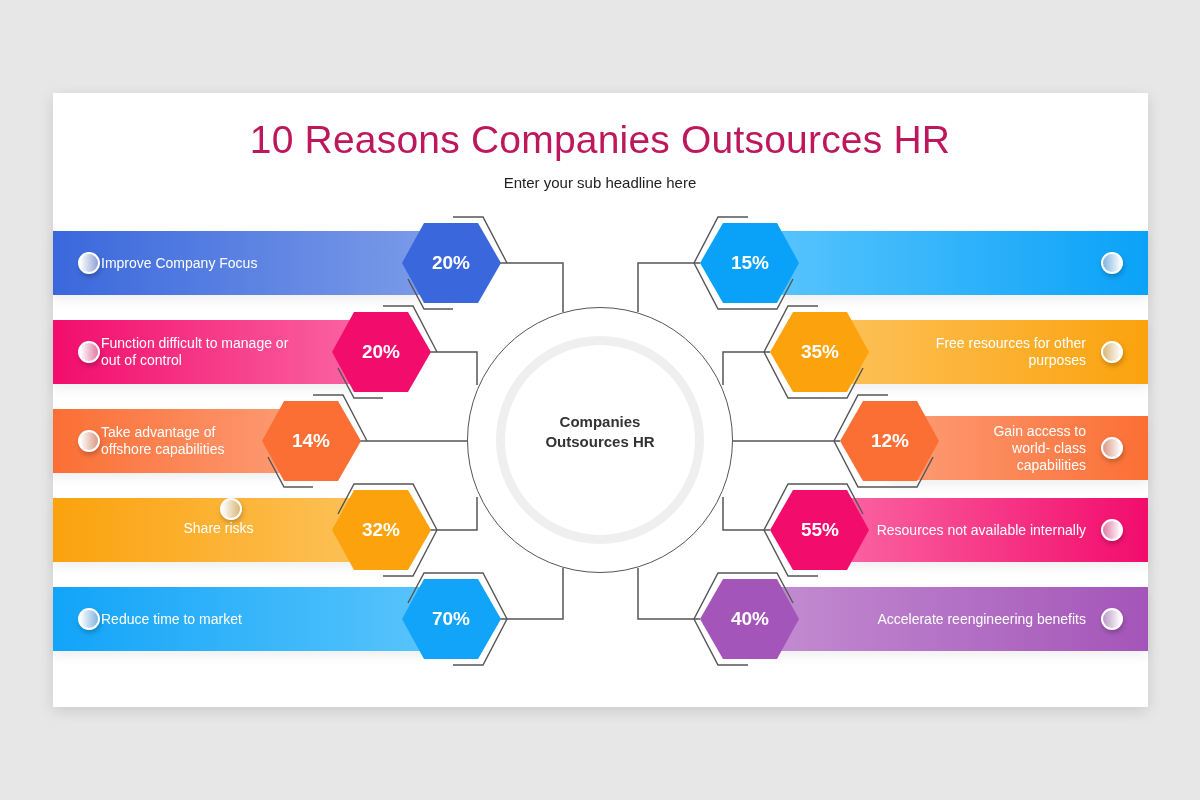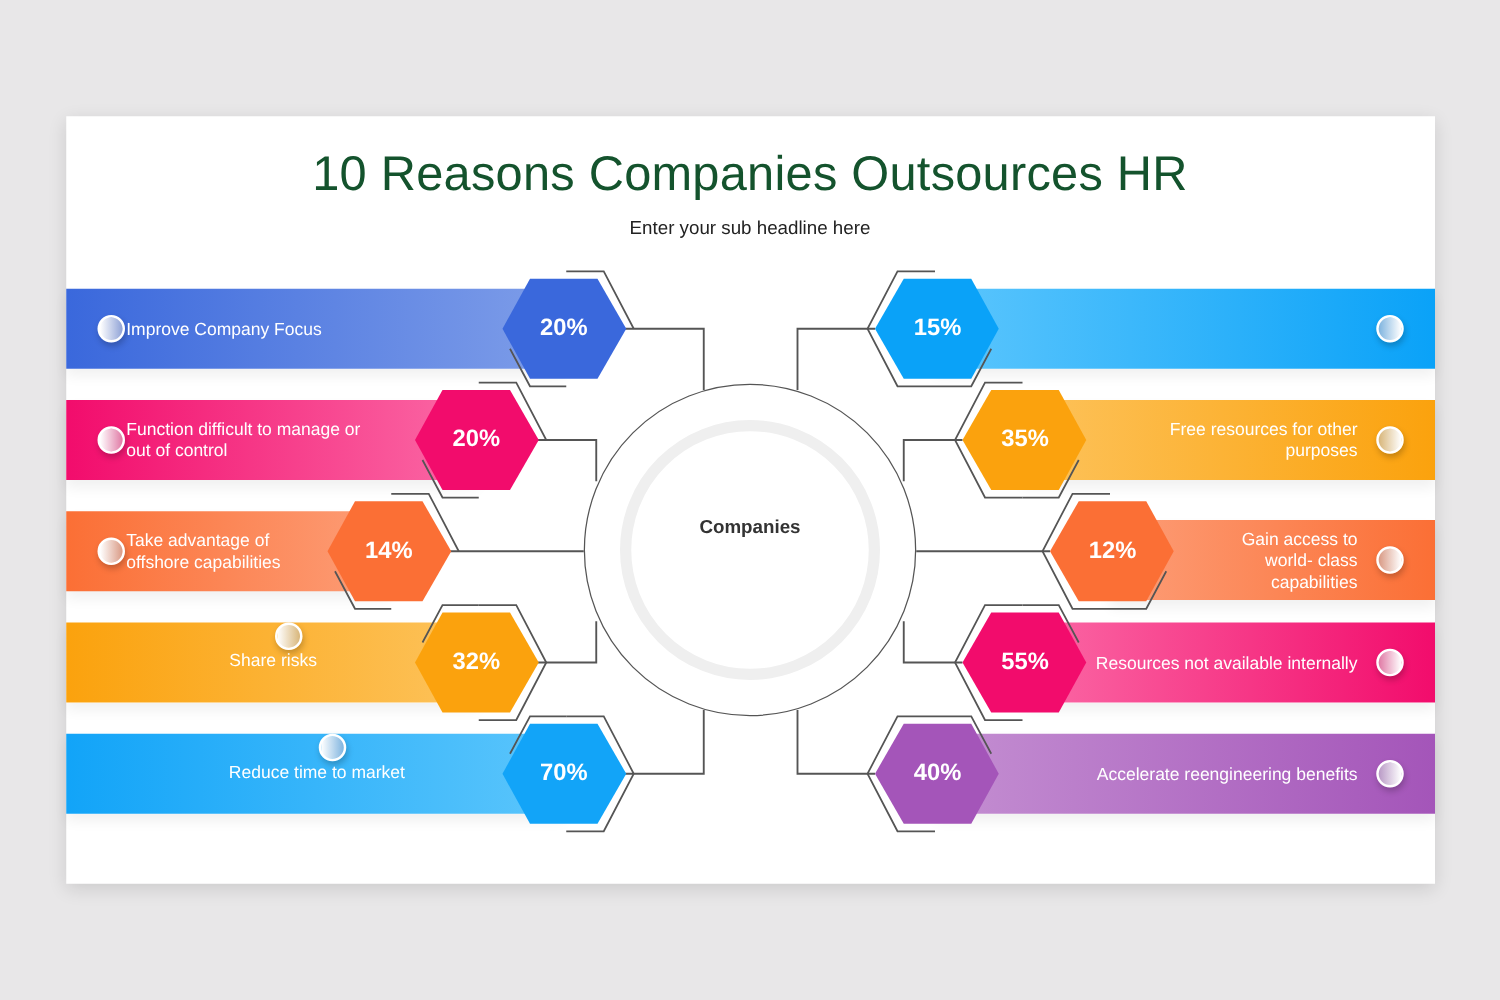--- a/index.html
+++ b/index.html
@@ -1,18 +1,18 @@
 <!DOCTYPE html>
 <html><head>
 <meta charset="utf-8">
 <style>
   html, body { margin:0; padding:0; }
   body { width:1200px; height:800px; background:#e8e7e8; position:relative; overflow:hidden; font-family:"Liberation Sans", sans-serif; }
   .slide { position:absolute; left:53px; top:93px; width:1095px; height:614px; background:#ffffff; box-shadow:0 4px 14px rgba(0,0,0,0.12); }
-  .title { position:absolute; left:0; top:118px; width:1200px; text-align:center; font-size:39px; color:#14532d; font-weight:400; letter-spacing:0.2px; }
+  .title { position:absolute; left:0; top:118px; width:1200px; text-align:center; font-size:39px; color:#be185d; font-weight:400; letter-spacing:0.2px; }
   .subtitle { position:absolute; left:0; top:174px; width:1200px; text-align:center; font-size:15px; color:#222; }
   .band { position:absolute; height:64px; display:flex; align-items:center; box-shadow:0 6px 10px rgba(0,0,0,0.06); }
   .band.left { left:53px; }
   .band.right { right:52px; justify-content:flex-end; }
   .bullet { width:18px; height:18px; border-radius:50%; border:2px solid #fff; box-shadow:1px 3px 5px rgba(0,0,0,0.22); flex:none; }
   .band.left .bullet { margin-left:25px; }
   .band.right .bullet { margin-right:25px; }
   .band-label { color:#fff; font-size:14px; line-height:17px; }
   .band.left .band-label { margin-left:1px; text-align:left; }
   .band.right .band-label { margin-right:15px; text-align:right; }
@@ -41,21 +41,21 @@
   <span class="band-label" style="width:200px;">Function difficult to manage or out of control</span>
 </div>
 <div class="band left" style="top:409px;width:260px;background:linear-gradient(90deg,#fb6f35,#fd9e78);">
   <span class="bullet" style="background:linear-gradient(90deg,#fff,#d99a85);"></span>
   <span class="band-label" style="width:140px;">Take advantage of offshore capabilities</span>
 </div>
 <div class="band left" style="top:498px;width:330px;background:linear-gradient(90deg,#fba20d,#fdc35c);flex-direction:column;">
   <span class="bullet" style="background:linear-gradient(90deg,#fff,#d8b67a);"></span>
   <span class="band-label">Share risks</span>
 </div>
-<div class="band left" style="top:587px;width:400px;background:linear-gradient(90deg,#12a4f8,#5cc6fc);flex-direction:column;">
+<div class="band left" style="top:587px;width:400px;background:linear-gradient(90deg,#12a4f8,#5cc6fc);">
   <span class="bullet" style="background:linear-gradient(90deg,#fff,#7fb4df);"></span>
   <span class="band-label">Reduce time to market</span>
 </div>
 
 <div class="band right" style="top:231px;width:400px;background:linear-gradient(90deg,#5cc6fd,#0aa2f8);">
   <span class="bullet" style="background:linear-gradient(90deg,#7fb4df,#fff);"></span>
 </div>
 <div class="band right" style="top:320px;width:330px;background:linear-gradient(90deg,#fdc35c,#fba20d);">
   <span class="band-label" style="width:170px;">Free resources for other purposes</span>
   <span class="bullet" style="background:linear-gradient(90deg,#d8b67a,#fff);"></span>
@@ -87,20 +87,21 @@
     <polyline points="840,441 733,441"></polyline>
     <polyline points="770,530 723,530 723,497"></polyline>
     <polyline points="700,619 638,619 638,568"></polyline>
   </g>
 </svg>
 
 <div class="center-circle"></div>
 <div class="center-ring"></div>
 <div class="center-text">
   <div>Companies</div>
+  <div>Outsources HR</div>
 </div>
 
 <div class="hex-wrap" style="left:401px;top:217px;">
   <svg width="100" height="92">
     <polygon points="23,6 77,6 100,46 77,86 23,86 1,46" fill="#3a68dc"></polygon>
     <polyline points="52,0 82,0 106,46" fill="none" stroke="#555" stroke-width="1.4"></polyline>
     <polyline points="7,62 23,92 52,92" fill="none" stroke="#555" stroke-width="1.4"></polyline>
   </svg>
   <div class="hex-value">20%</div>
 </div>

